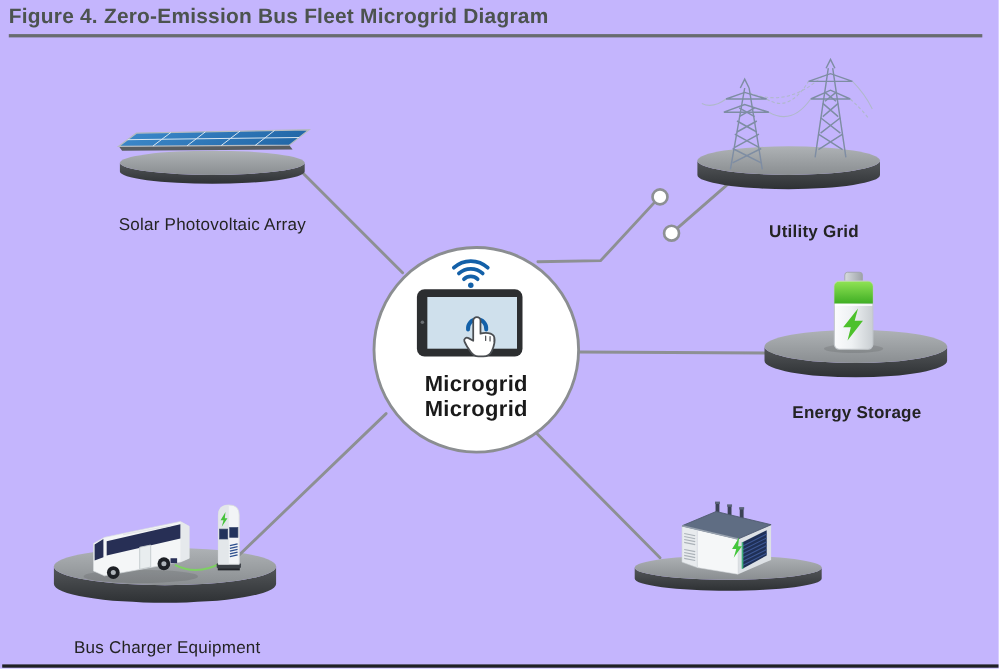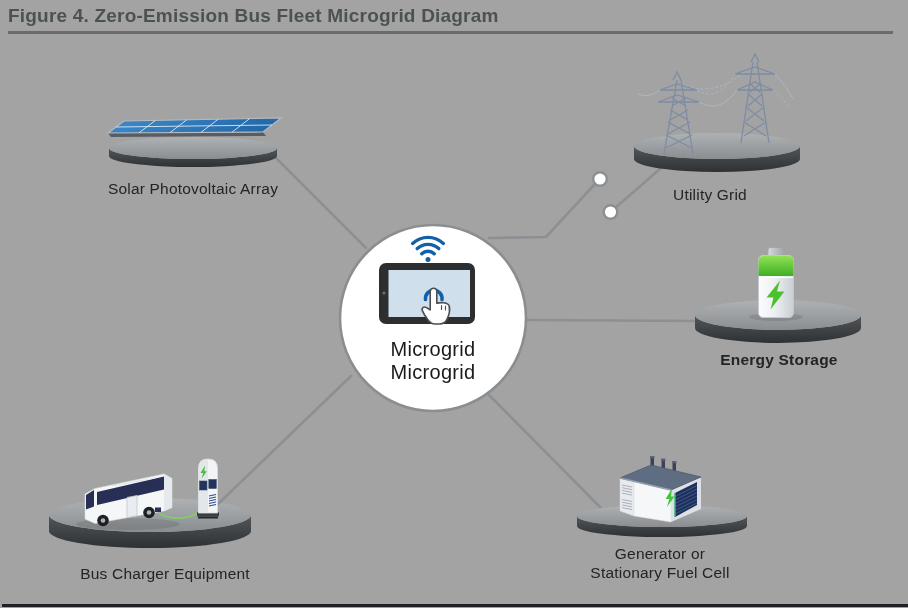--- a/index.html
+++ b/index.html
@@ -1,37 +1,37 @@
 <!DOCTYPE html>
 <html><head>
 <meta charset="utf-8">
 <style>
   html,body{margin:0;padding:0;background:#fff;}
   .figure{
-    position:relative;width:908px;height:608px;background:#a3a3a3;overflow:hidden;
+    position:relative;width:908px;height:608px;background:#c4b5fd;overflow:hidden;
     font-family:"Liberation Sans", sans-serif;
   }
   .figure-title{
     position:absolute;left:8px;top:5px;font-size:19px;font-weight:bold;
     color:#4c534f;letter-spacing:0.2px;white-space:nowrap;
   }
   .title-underline{
     position:absolute;left:8px;top:31px;width:885px;height:2.6px;background:#686c6f;
   }
   .bottom-rule{
     position:absolute;left:2px;bottom:1.5px;width:906px;height:3px;background:#202124;
   }
   .diagram-svg{position:absolute;left:0;top:0;}
   .lbl{
     position:absolute;transform:translateX(-50%);white-space:nowrap;text-align:center;
-    font-size:15.5px;color:#242424;letter-spacing:0.2px;line-height:18.5px;
+    font-size:15.5px;color:#242424;letter-spacing:0.2px;line-height:18.5px;margin-top:16px;
   }
   .controller-lbl{
     position:absolute;transform:translateX(-50%);text-align:center;white-space:nowrap;
-    font-size:20px;font-weight:400;color:#1a1a1a;line-height:23px;letter-spacing:0.3px;
+    font-size:20px;font-weight:700;color:#1a1a1a;line-height:23px;letter-spacing:0.3px;
   }
 </style>
 </head>
 <body>
 
 <div class="figure">
 
   <svg class="diagram-svg" width="908" height="608" viewBox="0 0 908 608">
     <defs>
       <linearGradient id="gTop" x1="0" y1="0" x2="0" y2="1">
@@ -236,22 +236,18 @@
 
   <div class="figure-title">Figure 4. Zero-Emission Bus Fleet Microgrid Diagram</div>
   <div class="title-underline"></div>
 
   <div class="controller-lbl" style="left:433px;top:338px;">
     <div>Microgrid</div>
     <div>Microgrid</div>
   </div>
 
   <div class="lbl" style="left:193px;top:180px;">Solar Photovoltaic Array</div>
-  <div class="lbl" style="left:710px;top:186px;">Utility Grid</div>
+  <div class="lbl" style="left:740px;top:186px;font-weight:bold;">Utility Grid</div>
   <div class="lbl" style="left:779px;top:351px;font-weight:bold;">Energy Storage</div>
-  <div class="lbl" style="left:660px;top:545px;">
-    <div>Generator or</div>
-    <div>Stationary Fuel Cell</div>
-  </div>
-  <div class="lbl" style="left:165px;top:565px;text-align:center;">Bus Charger Equipment</div>
+  <div class="lbl" style="left:152px;top:565px;text-align:center;">Bus Charger Equipment</div>
 
   <div class="bottom-rule"></div>
 </div>
 
 </body></html>

